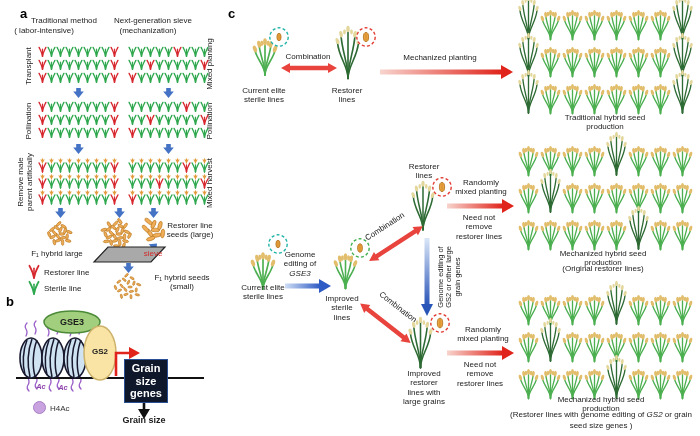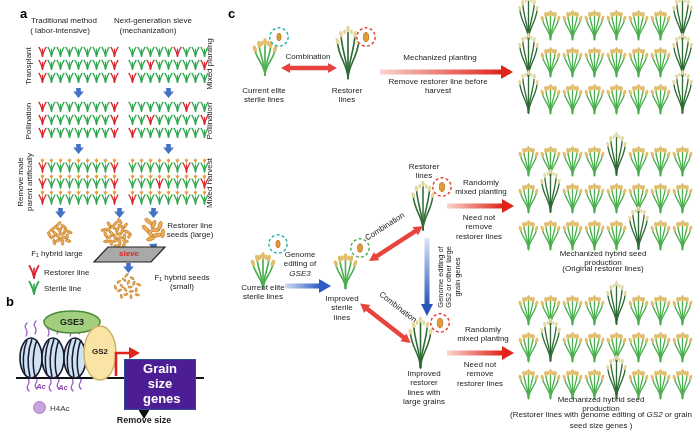--- a/index.html
+++ b/index.html
@@ -6,42 +6,42 @@
   #stage{position:relative;width:700px;height:436px;background:#ffffff;overflow:hidden;
          font-family:"Liberation Sans","DejaVu Sans",sans-serif;color:#1c1c1c;font-size:8px;}
   .abs{position:absolute;}
   .ctr{position:absolute;transform:translate(-50%,-50%);text-align:center;white-space:pre-line;line-height:1.18;}
   .rot{position:absolute;transform:translate(-50%,-50%) rotate(-90deg);text-align:center;white-space:pre-line;line-height:1.1;}
   .t75{font-size:7.5px;}
   .t8{font-size:8px;}
   .t9{font-size:9px;}
   .bold{font-weight:bold;}
   .plabel{position:absolute;font-size:13px;font-weight:bold;color:#000;}
-  .redtxt{color:#d42a2a;font-weight:bold;}
+  .redtxt{color:#d42a2a;font-weight:normal;margin-left:24px;}
   .purple{color:#8e44ad;font-weight:bold;font-style:italic;}
   .geneital{font-style:italic;}
   .blk{display:block;}
-  .genebox{position:absolute;background:#4c1d95;border:1px solid #2b4f94;color:#fff;font-weight:bold;
-           font-size:13px;text-align:center;line-height:1.15;white-space:pre-line;padding:2px 18px;width:34px;}
+  .genebox{position:absolute;background:#0f172a;border:1px solid #2b4f94;color:#fff;font-weight:bold;
+           font-size:11px;text-align:center;line-height:1.15;white-space:pre-line;padding:2px 4px;width:34px;}
   .h4dot{position:absolute;width:11px;height:11px;border-radius:50%;background:#c9a3e0;border:1px solid #a87fc7;}
   .srow{display:flex;align-items:flex-end;}
   .scell{display:inline-flex;width:9px;justify-content:center;}
   .frow{display:flex;height:37px;align-items:flex-end;}
   .fcell{width:22px;display:flex;justify-content:center;align-items:flex-end;height:37px;}
   svg{overflow:visible;display:block;}
 </style>
 </head>
 <body>
 
 <div id="stage">
 
   <div class="plabel" style="left:20px;top:6px">a</div>
   <div class="ctr t8" style="left:64px;top:21px">Traditional method</div>
   <div class="ctr t8" style="left:153px;top:21px">Next-generation sieve</div>
-  <div class="ctr t8" style="left:60px;top:31px">( labor-intensive)</div>
+  <div class="ctr t8" style="left:44px;top:31px">( labor-intensive)</div>
   <div class="ctr t8" style="left:148px;top:31px">(mechanization)</div>
 
   <div class="rot t8" style="left:29px;top:66px">Transplant</div>
   <div class="rot t8" style="left:29px;top:121px">Pollination</div>
   <div class="rot t8" style="left:26px;top:182px">Remove male
 parent artificially</div>
   <div class="rot t8" style="left:210px;top:64px">Mixed planting</div>
   <div class="rot t8" style="left:210px;top:121px">Pollination</div>
   <div class="rot t8" style="left:210px;top:183px">Mixed harvest</div>
 
@@ -1700,21 +1700,21 @@
     </div>
   <div class="ctr t9 bold" style="left:72px;top:322px">GSE3</div>
   <div class="ctr t8 bold" style="left:100px;top:352px">GS2</div>
   <div class="ctr t75 purple" style="left:41px;top:387px">Ac</div>
   <div class="ctr t75 purple" style="left:63px;top:388px">Ac</div>
   <div class="genebox" style="left:124px;top:359px">Grain
 size
 genes</div>
   <div class="h4dot" style="left:33px;top:401px"></div>
   <div class="abs t8" style="left:50px;top:404px;color:#333">H4Ac</div>
-  <div class="ctr t9 bold" style="left:144px;top:420px">Remove size</div>
+  <div class="ctr t9 bold" style="left:144px;top:420px">Grain size</div>
 
   <div class="plabel" style="left:228px;top:6px">c</div>
 
   <div class="abs" id="plant-current1" style="left:252px;top:36px">
       <svg width="26" height="40.2" viewBox="0 0 22 34">
     <g stroke="#4caf50" fill="none" stroke-width="1.4" stroke-linecap="round">
       <path d="M11,33 C11,25 4,20 2.5,12"></path>
           <path d="M11,33 C11,24 7,17 6,8"></path>
       <path d="M11,33 C11,23 11,15 11,6"></path>
           <path d="M11,33 C11,24 15,17 16,8"></path>
@@ -1786,22 +1786,20 @@
           <linearGradient id="g1" x1="0" y1="0" x2="1" y2="0">
             <stop offset="0" stop-color="#f7d4cd"></stop>
             <stop offset="1" stop-color="#e0241b"></stop>
           </linearGradient>
         </defs>
   <rect x="0" y="5.5" width="122" height="5" fill="url(#g1)"></rect>
   <polygon points="121,1 133,8 121,15" fill="#e0241b"></polygon>
       </svg>
     </div>
   <div class="ctr t8" style="left:440px;top:58px">Mechanized planting</div>
-  <div class="ctr t8" style="left:438px;top:86px">Remove restorer line before
-harvest</div>
 
   <div class="abs" id="field1" style="left:517px;top:3px">
       <div class="frow">
         <span class="fcell">
           <svg width="23" height="44.1" viewBox="0 0 24 46">
   <g stroke="#2e6b34" fill="none" stroke-width="1.4" stroke-linecap="round">
     <path d="M12,45 C12,34 4,27 3,14"></path>
               <path d="M12,45 C12,32 7,22 6,8"></path>
     <path d="M12,45 C12,30 12,16 12,3"></path>
               <path d="M12,45 C12,32 17,22 18,8"></path>
@@ -2277,20 +2275,21 @@
     <ellipse cx="12" cy="2.5" rx="1.5" ry="2.8"></ellipse>
               <ellipse cx="9" cy="5" rx="1.2" ry="2.2"></ellipse>
     <ellipse cx="15" cy="5" rx="1.2" ry="2.2"></ellipse>
     <ellipse cx="18" cy="7" rx="1.5" ry="2.8" transform="rotate(10 18 7)"></ellipse>
     <ellipse cx="21" cy="13" rx="1.5" ry="2.8" transform="rotate(20 21 13)"></ellipse>
             </g>
           </svg>
         </span>
       </div>
     </div>
+  <div class="ctr t8" style="left:605px;top:122px">Traditional hybrid seed production</div>
 
   <div class="ctr t8" style="left:424px;top:171px">Restorer
 lines</div>
   <div class="abs" id="plant-restorer2" style="left:410px;top:181px">
       <svg width="26" height="49.8" viewBox="0 0 24 46">
   <g stroke="#2e6b34" fill="none" stroke-width="1.4" stroke-linecap="round">
     <path d="M12,45 C12,34 4,27 3,14"></path>
           <path d="M12,45 C12,32 7,22 6,8"></path>
     <path d="M12,45 C12,30 12,16 12,3"></path>
           <path d="M12,45 C12,32 17,22 18,8"></path>

